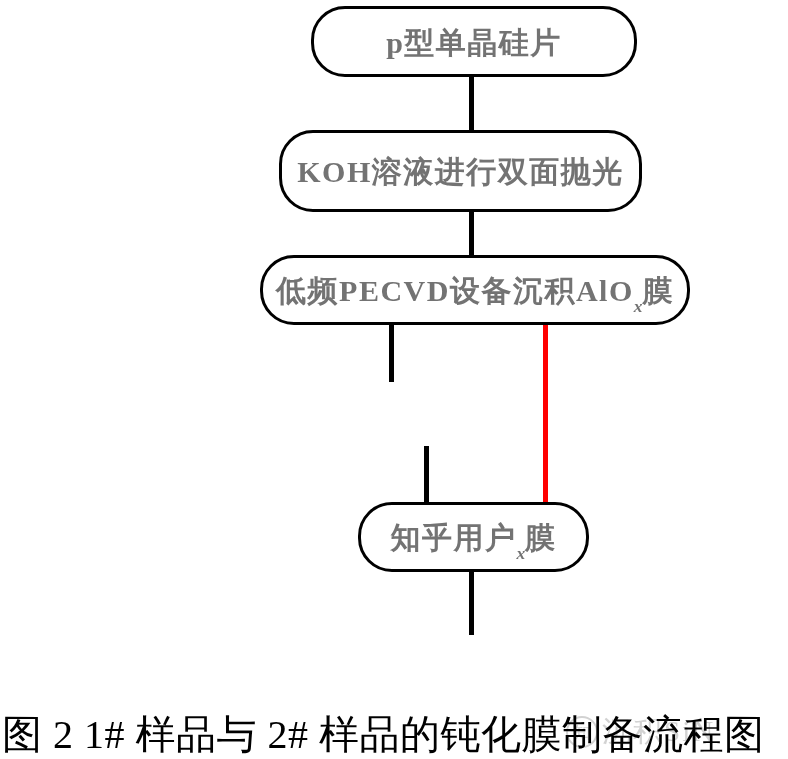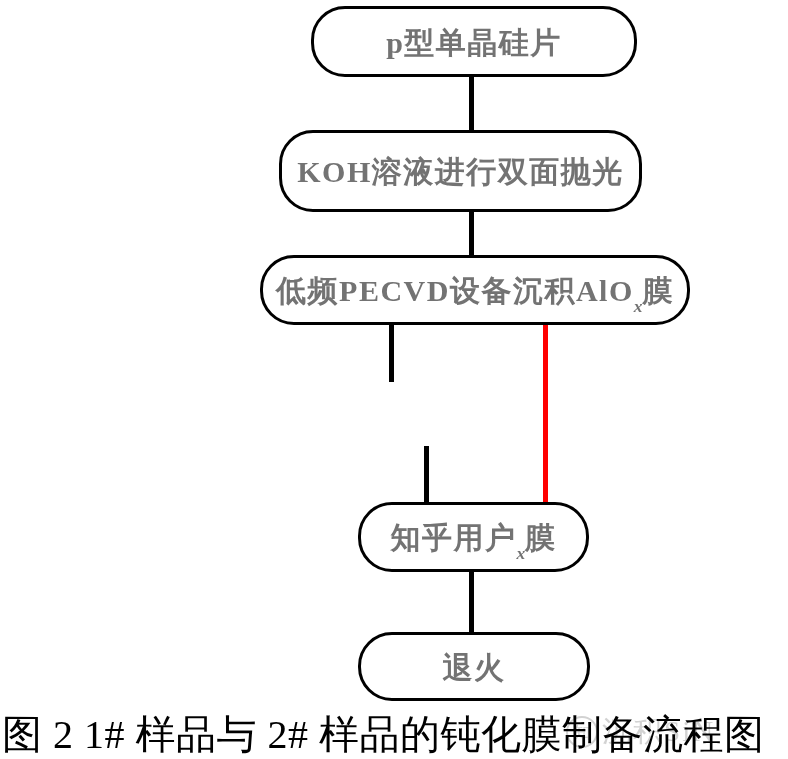--- a/index.html
+++ b/index.html
@@ -102,23 +102,20 @@
 
   <div class="node" style="left:260px; top:255px; width:430px; height:70px;">
     <span class="lbl"><span>低频PECVD设备沉积AlO</span><sub class="it">x</sub><span>膜</span></span>
   </div>
 
 
   <div class="node" style="left:358px; top:502px; width:231px; height:70px;">
     <span class="lbl"><span>知乎用户</span><sub class="it">x</sub><span>膜</span></span>
   </div>
 
-  <div class="node" style="left:358px; top:632px; width:232px; height:69px;">
-    <span class="lbl">退火</span>
-  </div>
 
   <div class="watermark">
     <span class="wm-circle">
         <span>知</span>
       </span>
     <span class="wm-text">沉积SiN</span>
   </div>
 
   <div class="caption">图 2 1# 样品与 2# 样品的钝化膜制备流程图</div>
 

